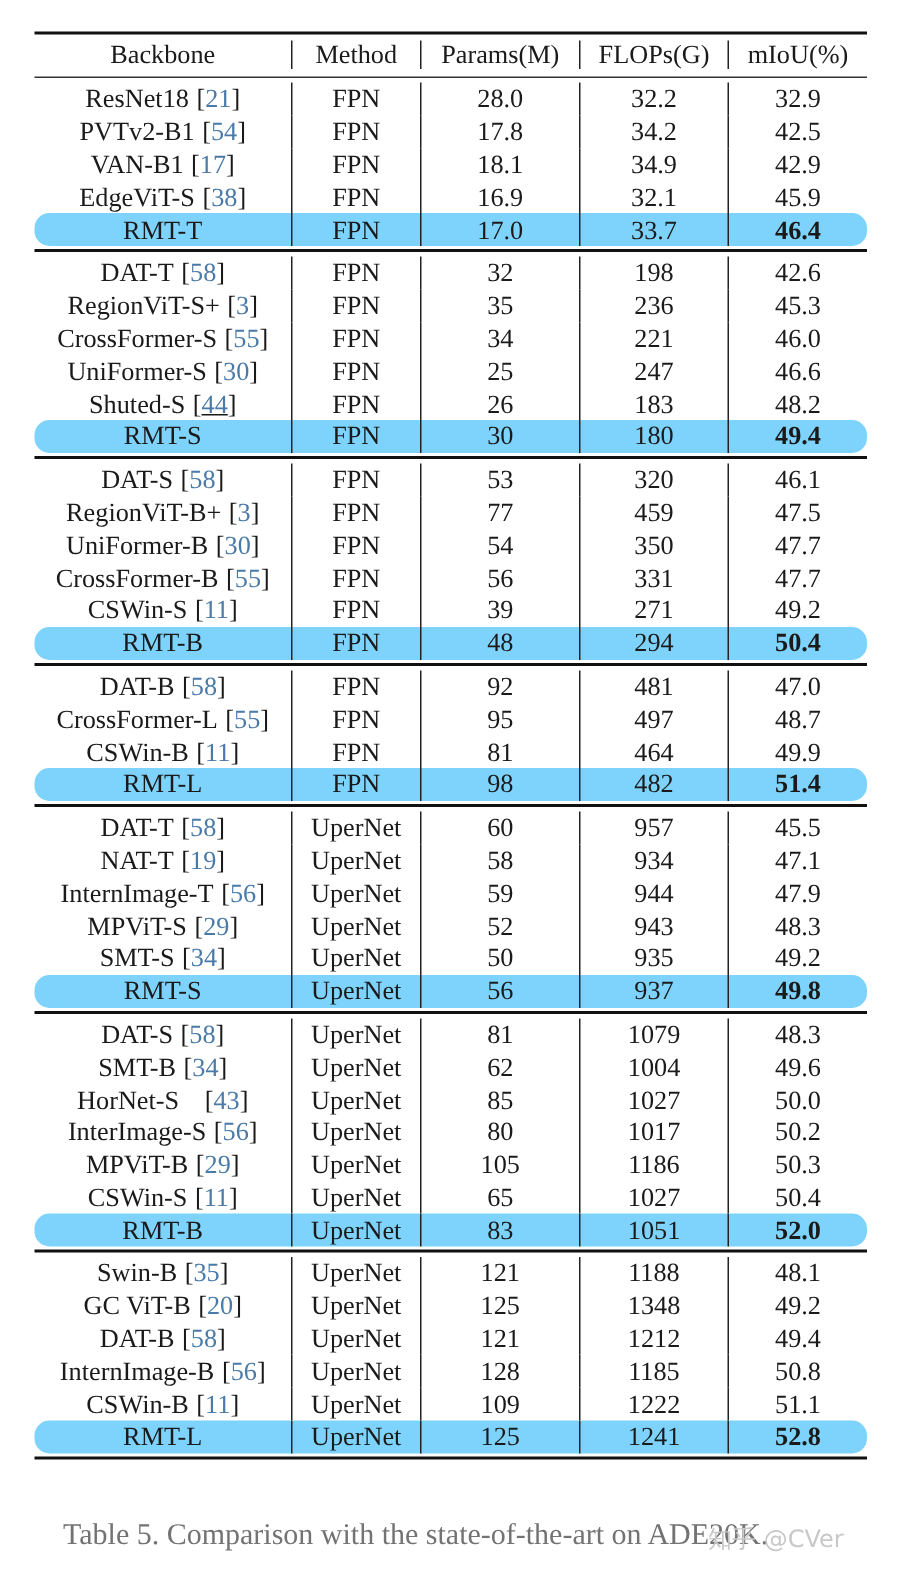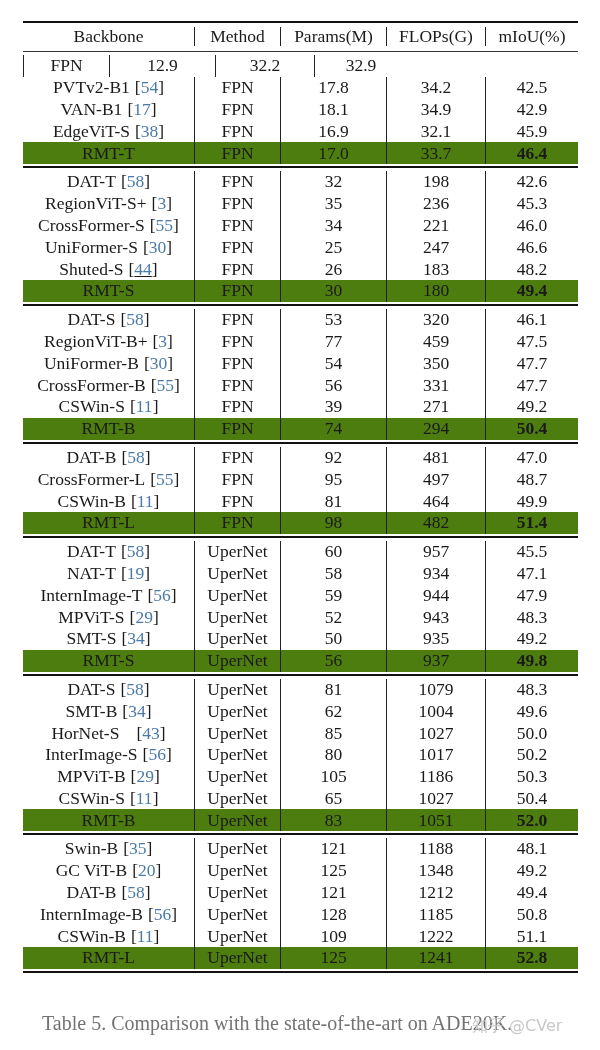--- a/index.html
+++ b/index.html
@@ -3,21 +3,21 @@
 <meta charset="utf-8">
 <style>
   html, body { margin:0; padding:0; background:#ffffff; }
   body { width:600px; height:1050px; position:relative; overflow:hidden;
          font-family:"Liberation Serif", "DejaVu Serif", serif; color:#1a1a1a; }
   .tbl { position:absolute; left:23px; top:21px; width:555px; }
   .rule-top { height:2px; background:#111; }
   .rule-mid { height:1px; background:#333; margin-top:1px; }
   .rule-sep { height:2px; background:#111; margin-top:2px; margin-bottom:3px; }
   .row { display:flex; height:21.8px; align-items:center; font-size:17.5px; position:relative; }
-  .row.hl { background:#4d7c0f; }
+  .row.hl { background:#7dd3fc;border-radius:10px; }
   .cell { text-align:center; height:100%; display:flex; align-items:center; justify-content:center; box-sizing:border-box; }
   .c0 { width:171px; }
   .c1 { width:86px; border-left:1.3px solid #222; }
   .c2 { width:106px; border-left:1.3px solid #222; }
   .c3 { width:99px; border-left:1.3px solid #222; }
   .c4 { width:93px; border-left:1.3px solid #222; }
   .hdr { height:27px; font-size:17.5px; }
   .hdr .cell { height:70%; }
   .ref { color:#4a7aa8; }
   .bold { font-weight:bold; }
@@ -32,22 +32,26 @@
   <div class="row hdr">
     <div class="cell c0">Backbone</div>
     <div class="cell c1">Method</div>
     <div class="cell c2">Params(M)</div>
     <div class="cell c3">FLOPs(G)</div>
     <div class="cell c4">mIoU(%)</div>
   </div>
   <div class="rule-mid" style="margin-bottom:3px;"></div>
   <div id="tbody">
       <div class="row">
-        <div class="cell c1">FPN</div>
-        <div class="cell c2">12.9</div>
+        <div class="cell c0">
+          <span>ResNet18</span>
+          <span style="margin-left: 5px;">[<span class="ref">21</span>]</span>
+        </div>
+        <div class="cell c1">FPN</div>
+        <div class="cell c2">28.0</div>
         <div class="cell c3">32.2</div>
         <div class="cell c4">32.9</div>
       </div>
       <div class="row">
         <div class="cell c0">
           <span>PVTv2-B1</span>
           <span style="margin-left: 5px;">[<span class="ref">54</span>]</span>
         </div>
         <div class="cell c1">FPN</div>
         <div class="cell c2">17.8</div>
@@ -192,21 +196,21 @@
         <div class="cell c1">FPN</div>
         <div class="cell c2">39</div>
         <div class="cell c3">271</div>
         <div class="cell c4">49.2</div>
       </div>
       <div class="row hl">
         <div class="cell c0">
           <span>RMT-B</span>
         </div>
         <div class="cell c1">FPN</div>
-        <div class="cell c2">74</div>
+        <div class="cell c2">48</div>
         <div class="cell c3">294</div>
         <div class="cell c4 bold">50.4</div>
       </div>
       <div class="rule-sep"></div>
       <div class="row">
         <div class="cell c0">
           <span>DAT-B</span>
           <span style="margin-left: 5px;">[<span class="ref">58</span>]</span>
         </div>
         <div class="cell c1">FPN</div>

